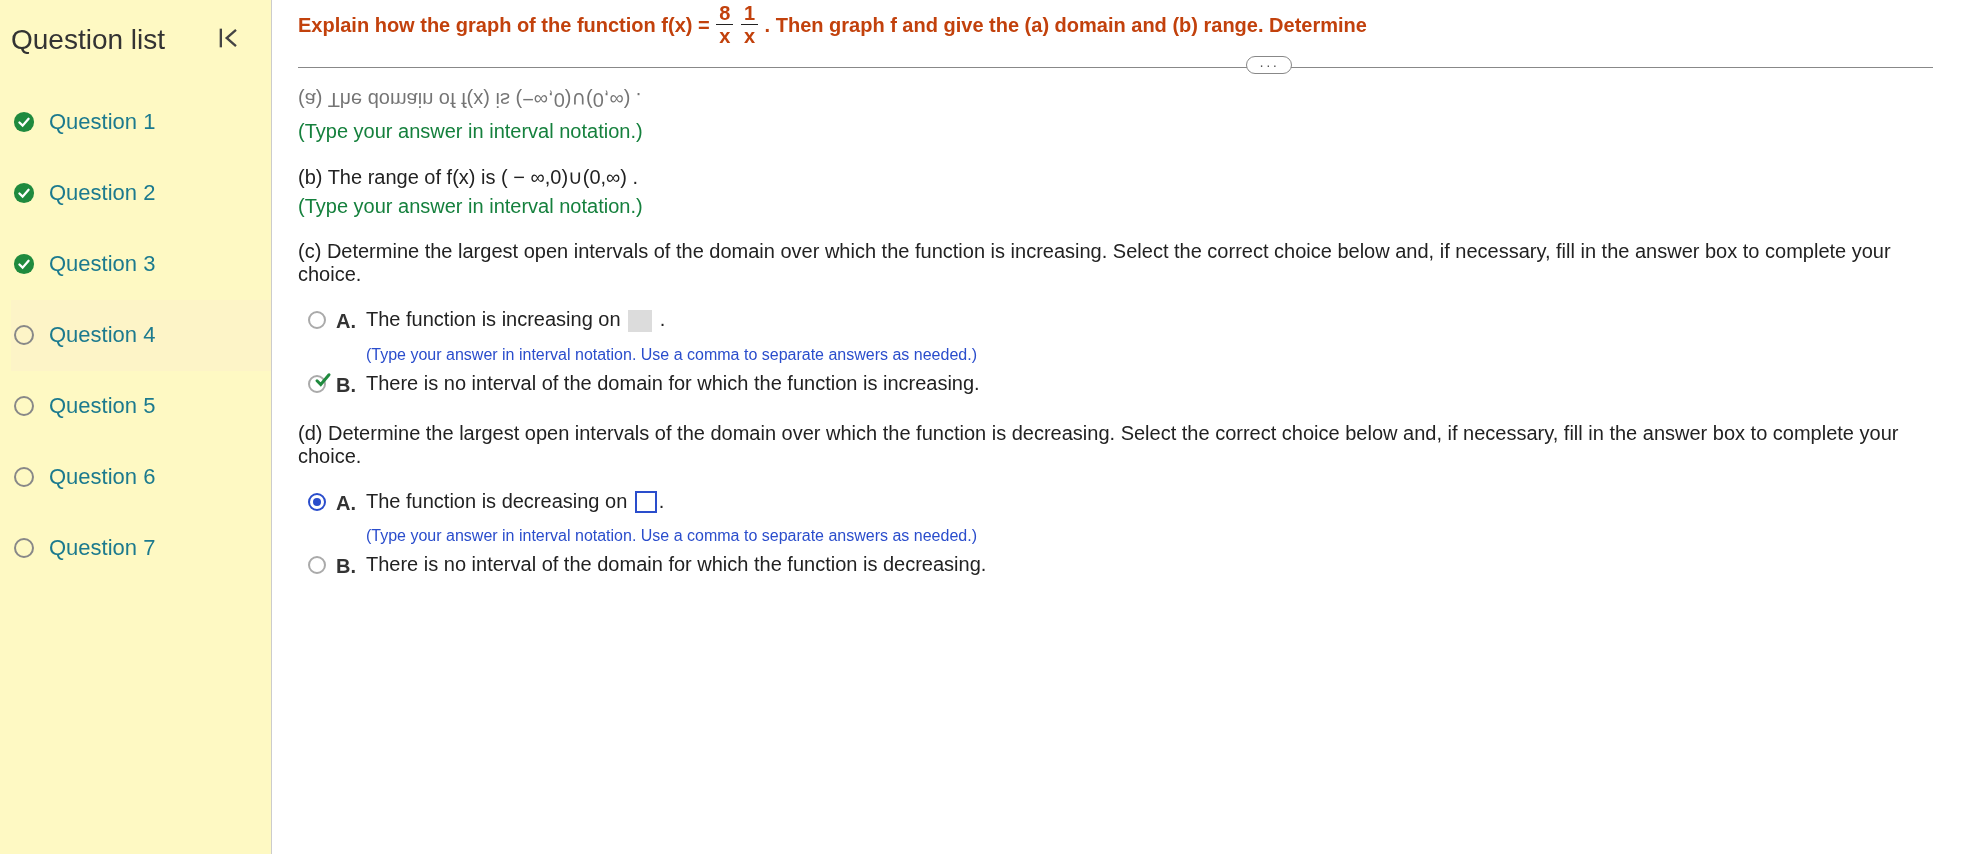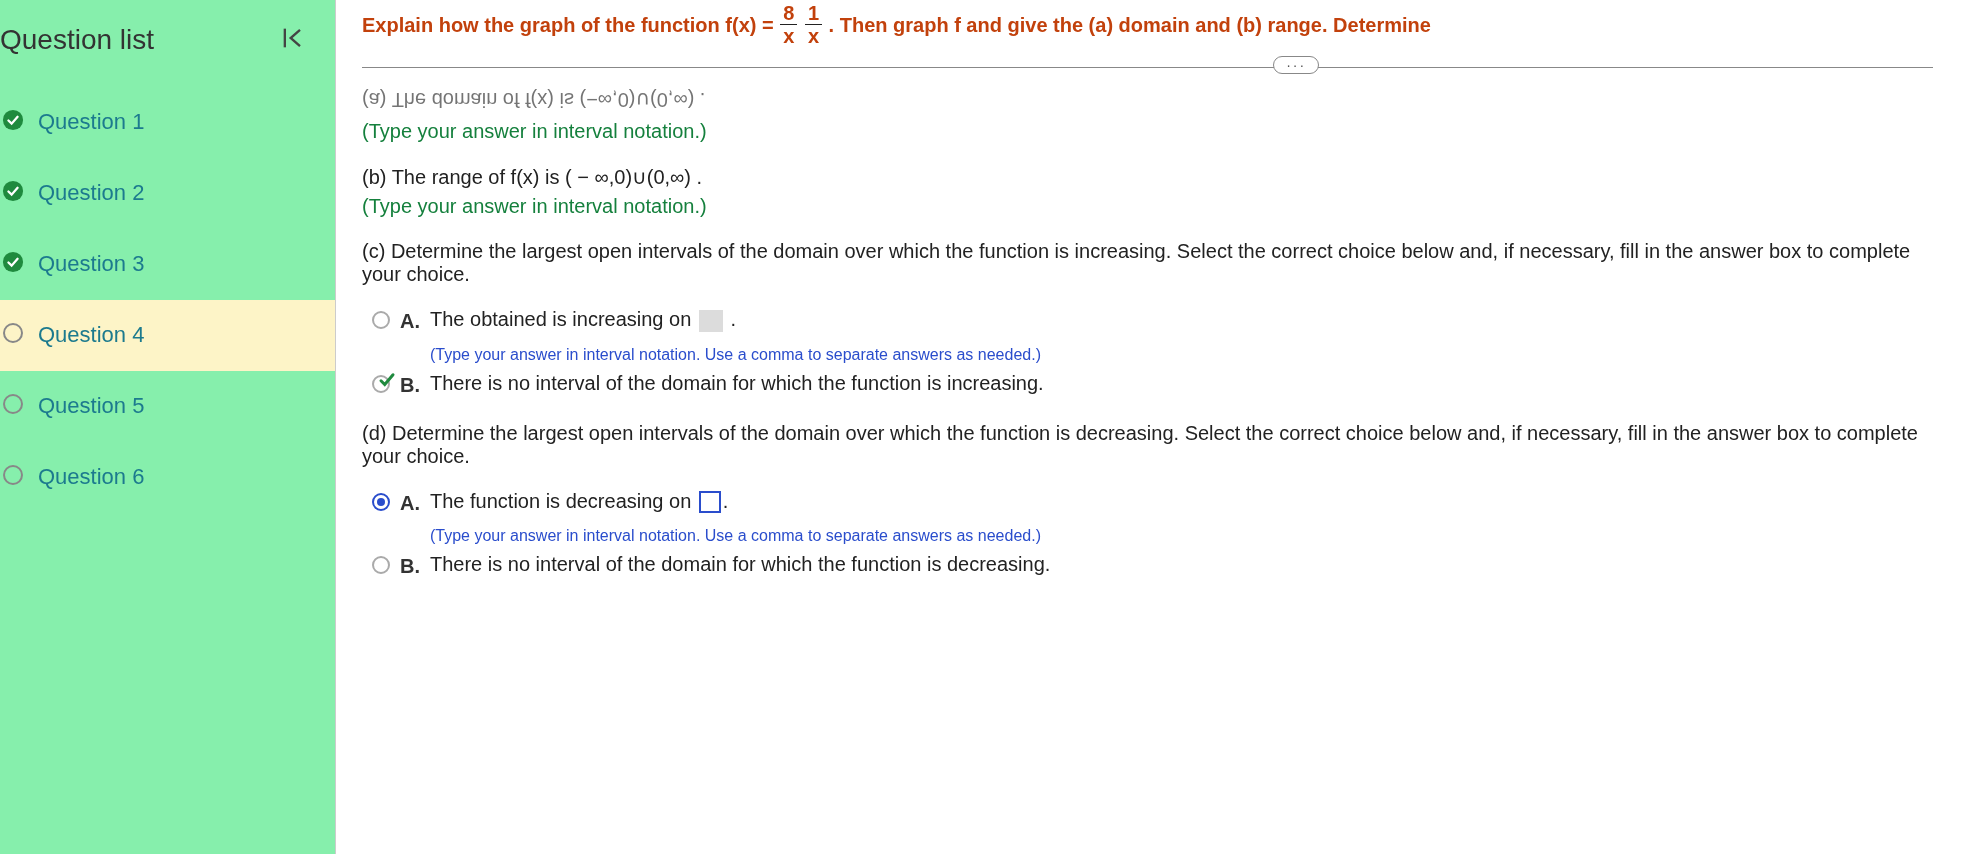--- a/index.html
+++ b/index.html
@@ -1,23 +1,23 @@
 <!DOCTYPE html>
 <html><head>
   <meta charset="utf-8">
   <style>
     * { margin: 0; padding: 0; box-sizing: border-box; }
     body { font-family: Arial, Helvetica, sans-serif; font-size: 20px; color: #222; background: #fff; }
     .container { display: flex; height: 854px; width: 1963px; overflow: hidden; }
-    .sidebar { width: 336px; flex-shrink: 0; border-right: 1px solid #ccc; background: #86efac; display: flex; flex-direction: column; }
+    .sidebar { width: 272px; flex-shrink: 0; border-right: 1px solid #ccc; background: #fef9c3; display: flex; flex-direction: column; padding-left: 11px; }
     .sidebar-header { display: flex; align-items: center; justify-content: space-between; padding: 20px 24px 28px 0; }
     .sidebar-title { font-size: 28px; color: #333; font-weight: 400; }
     .collapse-btn { background: none; border: none; cursor: pointer; padding: 4px; }
     .q-list { list-style: none; }
-    .q-item { display: flex; align-items: flex-start; padding: 22px 0 22px 2px; cursor: pointer; gap: 14px; border-bottom: 1px solid transparent; }
+    .q-item { display: flex; align-items: center; padding: 22px 0 22px 2px; cursor: pointer; gap: 14px; border-bottom: 1px solid transparent; }
     .q-item.done .status { color: #1f8a3e; }
     .q-item.current { background: #fdf4c7; }
     .status { width: 22px; height: 22px; display: flex; align-items: center; justify-content: center; }
     .status-check { color: #1f8a3e; }
     .status-empty { width: 20px; height: 20px; border: 2px solid #888; border-radius: 50%; }
     .q-label { font-size: 22px; color: #1c7a8e; }
     .main { flex: 1; padding: 4px 30px 10px 26px; background: #fff; overflow: hidden; position: relative; }
     .problem-text { font-size: 20px; line-height: 1.7; color: #c2410c; margin-bottom: 10px; font-weight: bold; }
     .problem-text .frac { display: inline-block; vertical-align: middle; text-align: center; position: relative; top: -2px; margin: 0 1px; }
     .frac .num { display: block; border-bottom: 1px solid #222; padding: 0 3px; line-height: 1.1; }
@@ -98,20 +98,26 @@
             <span class="status-empty"></span>
           </span>
         <span class="q-label">Question 5</span>
       </li>
       <li class="q-item">
         <span class="status">
             <span class="status-empty"></span>
           </span>
         <span class="q-label">Question 6</span>
       </li>
+      <li class="q-item">
+        <span class="status">
+            <span class="status-empty"></span>
+          </span>
+        <span class="q-label">Question 7</span>
+      </li>
     </ul>
   </aside>
 
   <main class="main">
     <div class="problem-text">
       <span>Explain how the graph of the function f(x) = </span>
       <span class="frac">
         <span class="num">8</span>
         <span class="den">x</span>
       </span>
@@ -138,21 +144,21 @@
     </div>
     <div class="hint line-gap">(Type your answer in interval notation.)</div>
 
     <div class="part-text line-gap">(c) Determine the largest open intervals of the domain over which the function is increasing. Select the correct choice below and, if necessary, fill in the answer box to complete your choice.</div>
 
     <div class="options-block">
       <div class="opt-row">
         <span class="radio-wrap"><span class="radio-plain"></span></span>
         <span class="opt-letter">A.</span>
         <span class="opt-body">
-          <span class="opt-text"><span>The obtained is increasing on </span><span class="answer-box-gray"></span><span> .</span></span>
+          <span class="opt-text"><span>The function is increasing on </span><span class="answer-box-gray"></span><span> .</span></span>
           <div class="sub-hint">(Type your answer in interval notation. Use a comma to separate answers as needed.)</div>
         </span>
       </div>
       <div class="opt-row">
         <span class="radio-wrap">
           <span class="radio-checked-green">
             <svg class="mini-check" width="18" height="18" viewBox="0 0 24 24">
                 <path d="M4 13 L9 18 L20 5" stroke="#1f8a3e" stroke-width="4" fill="none" stroke-linecap="round"></path>
               </svg>
           </span>

